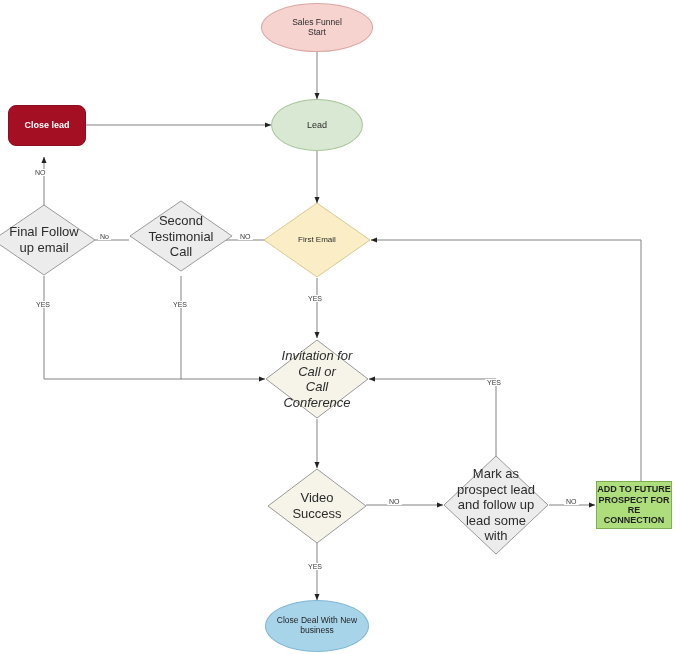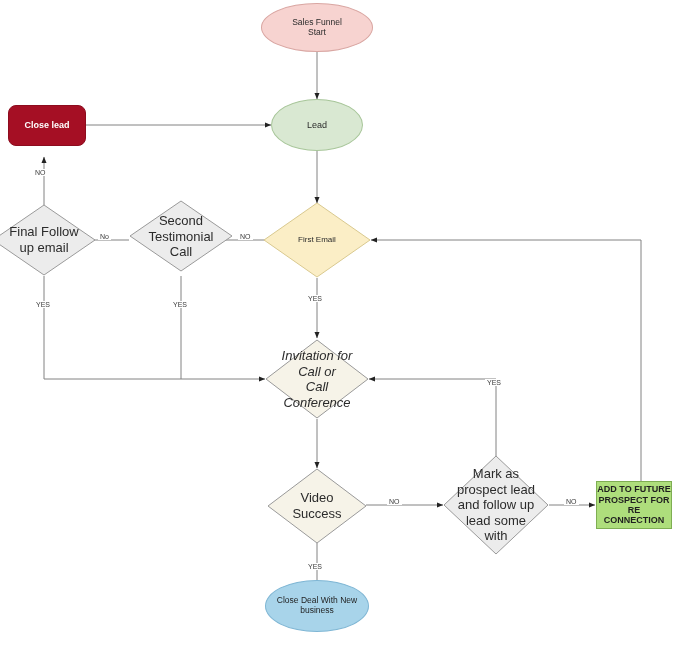--- a/index.html
+++ b/index.html
@@ -224,21 +224,21 @@
   </div>
 
   <div class="node box-future-prospect" style="left:596px; top:481px; width:76px; height:48px;">
     <span class="node-label">
       <span>ADD TO FUTURE</span><br>
       <span>PROSPECT FOR RE</span><br>
       <span>CONNECTION</span>
     </span>
   </div>
 
-  <div class="node ellipse ellipse-close-deal" style="left:265px; top:580px; width:104px; height:52px;justify-content:center;">
+  <div class="node ellipse ellipse-close-deal" style="left:265px; top:600px; width:104px; height:52px;justify-content:center;">
     <span class="node-label">
       <span>Close Deal With New</span><br>
       <span>business</span>
     </span>
   </div>
 
   <div class="edge-label" style="left:33px; top:169px;">NO</div>
 
   <div class="edge-label" style="left:98px; top:233px;">No</div>
 

